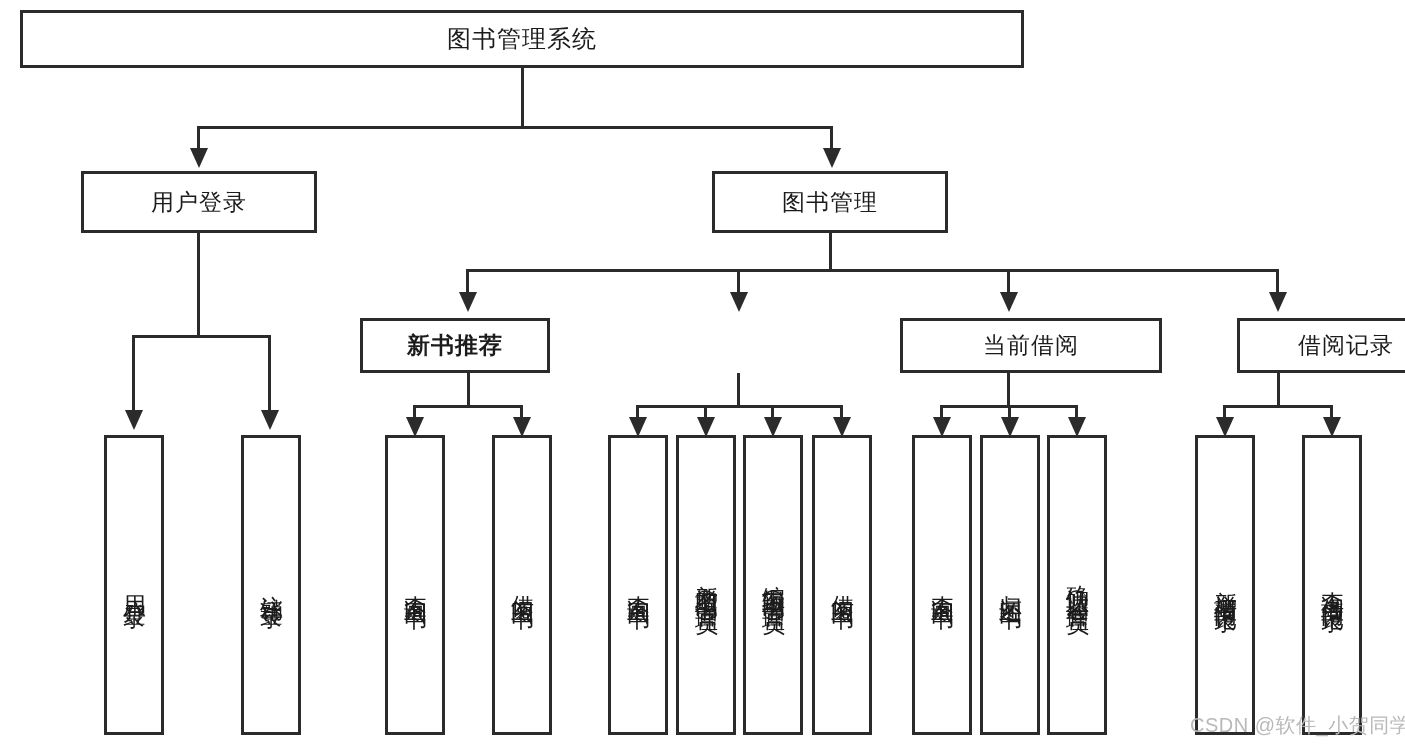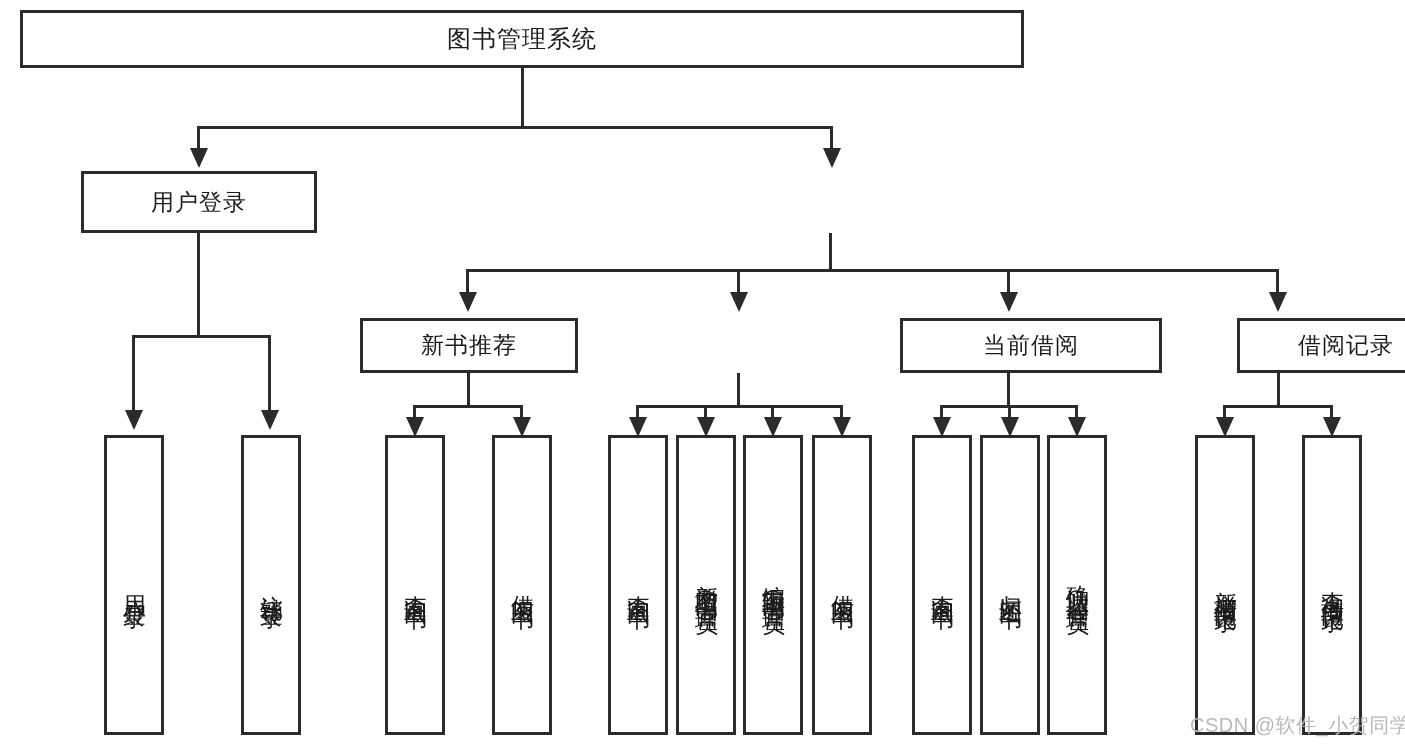--- a/index.html
+++ b/index.html
@@ -84,40 +84,43 @@
   <div class="ln h" style="left:197px; top:126px; width:636px; height:3px;"></div>
   <div class="ln v" style="left:197px; top:126px; width:3px; height:25px;"></div>
   <div class="arrow" style="left:190px; top:148px;"></div>
   <div class="ln v" style="left:830px; top:126px; width:3px; height:25px;"></div>
   <div class="arrow" style="left:823px; top:148px;"></div>
 
   <div class="node h" style="left:81px; top:171px; width:236px; height:62px;">
     <span>用户登录</span>
   </div>
 
+  <div class="node h" style="left:712px; top:171px; width:236px; height:62px;">
+    <span>图书管理</span>
+  </div>
 
   <div class="ln v" style="left:197px; top:233px; width:3px; height:104px;"></div>
   <div class="ln h" style="left:132px; top:335px; width:139px; height:3px;"></div>
   <div class="ln v" style="left:132px; top:335px; width:3px; height:78px;"></div>
   <div class="arrow" style="left:125px; top:410px;"></div>
   <div class="ln v" style="left:268px; top:335px; width:3px; height:78px;"></div>
   <div class="arrow" style="left:261px; top:410px;"></div>
 
   <div class="ln v" style="left:829px; top:233px; width:3px; height:38px;"></div>
   <div class="ln h" style="left:466px; top:269px; width:812px; height:3px;"></div>
   <div class="ln v" style="left:466px; top:269px; width:3px; height:25px;"></div>
   <div class="arrow" style="left:459px; top:292px;"></div>
   <div class="ln v" style="left:737px; top:269px; width:3px; height:25px;"></div>
   <div class="arrow" style="left:730px; top:292px;"></div>
   <div class="ln v" style="left:1007px; top:269px; width:3px; height:25px;"></div>
   <div class="arrow" style="left:1000px; top:292px;"></div>
   <div class="ln v" style="left:1276px; top:269px; width:3px; height:25px;"></div>
   <div class="arrow" style="left:1269px; top:292px;"></div>
 
-  <div class="node h" style="left:360px; top:318px; width:218px; height:55px;">
+  <div class="node h" style="left:360px; top:318px; width:190px; height:55px;font-weight:bold;">
     <span>新书推荐</span>
   </div>
   <div class="node h" style="left:900px; top:318px; width:262px; height:55px;">
     <span>当前借阅</span>
   </div>
   <div class="node h" style="left:1200px; top:318px; width:218px; height:55px;margin-left:37px;">
     <span>借阅记录</span>
   </div>
 
   <div class="ln v" style="left:467px; top:373px; width:3px; height:34px;"></div>

